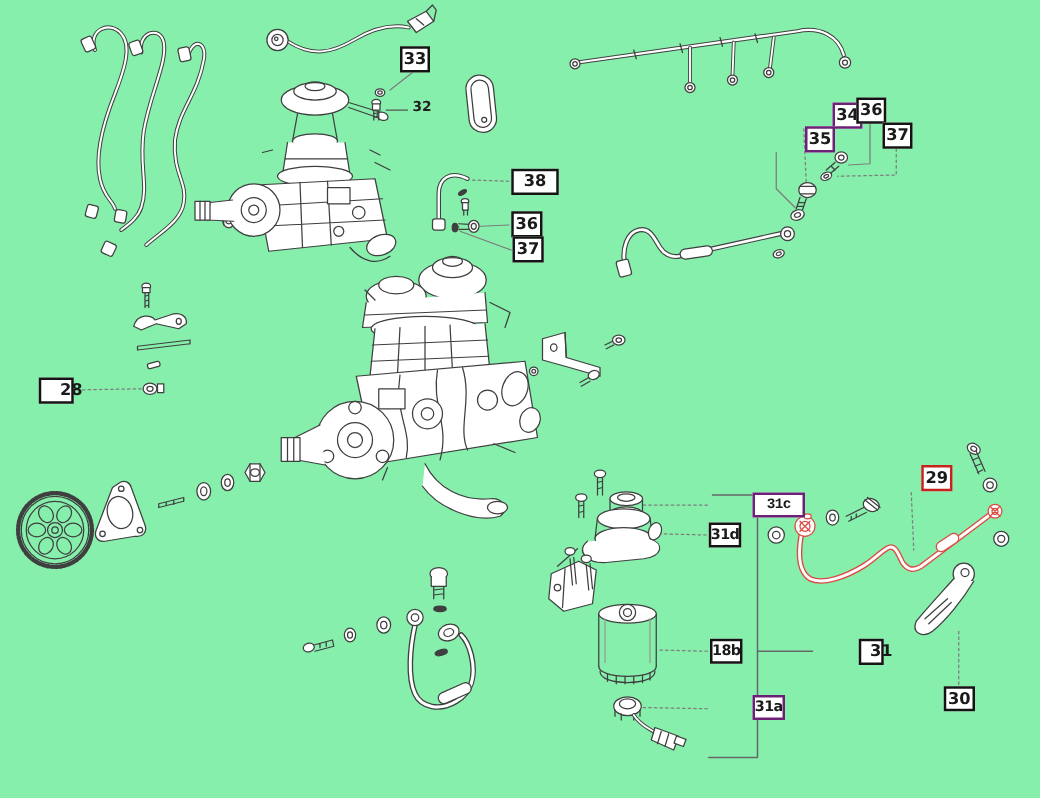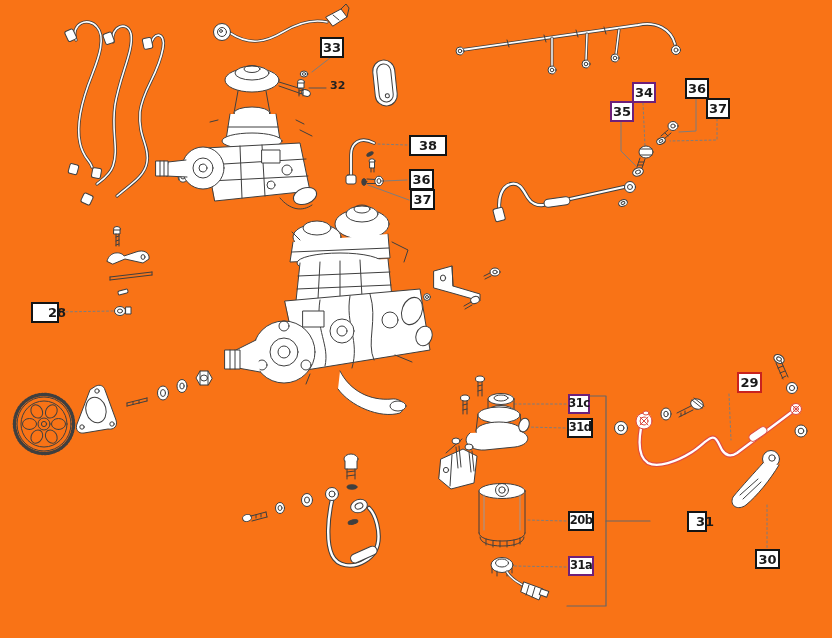--- a/index.html
+++ b/index.html
@@ -1,23 +1,23 @@
 <!DOCTYPE html>
 <html><head>
 <meta charset="utf-8">
 <style>
   html,body{margin:0;padding:0;background:#fff;}
-  #stage{position:relative;width:832px;height:638px;background:#f97316;overflow:hidden;
+  #stage{position:relative;width:832px;height:638px;background:#86efac;overflow:hidden;
          font-family:"DejaVu Sans",sans-serif;}
   #art{position:absolute;left:0;top:0;}
   .callout{position:absolute;box-sizing:border-box;height:21px;background:#fff;
            border:2.4px solid #141414;color:#1a1a1a;display:flex;align-items:center;
            justify-content:center;font-size:13px;font-weight:700;line-height:1;
            font-family:"DejaVu Sans",sans-serif;z-index:5;}
-  .callout.purple{border-color:#6e2079;}
+  .callout.purple{border-color:#6e2079;margin-left:34px;}
   .callout.red{border-color:#c8221f;}
   .callout.small{font-size:11.5px;letter-spacing:-0.5px;}
   .plain-num{position:absolute;color:#222;font-size:11px;font-weight:600;z-index:5;
              font-family:"DejaVu Sans",sans-serif;}
 </style>
 </head>
 <body>
 
 <div id="stage">
 
@@ -375,20 +375,20 @@
 <div class="plain-num" style="left:330px;top:79px;">32</div>
 <div class="callout" style="left:409px;top:135px;width:38px;">38</div>
 <div class="callout" style="left:409px;top:169px;width:25px;">36</div>
 <div class="callout" style="left:410px;top:189px;width:25px;">37</div>
 <div class="callout purple" style="left:632px;top:82px;width:24px;">34</div>
 <div class="callout purple" style="left:610px;top:101px;width:24px;">35</div>
 <div class="callout" style="left:685px;top:78px;width:24px;">36</div>
 <div class="callout" style="left:706px;top:98px;width:24px;">37</div>
 <div class="callout" style="left:31px;top:302px;width:25px;padding-left:24px;">28</div>
 <div class="callout red" style="left:717px;top:372px;width:25px;margin-left:20px;">29</div>
-<div class="callout purple small" style="left:568px;top:394px;width:22px;height:20px;">31c</div>
+<div class="callout purple small" style="left:568px;top:394px;width:42px;height:20px;font-family:Liberation Mono, monospace;">31c</div>
 <div class="callout small" style="left:567px;top:418px;width:26px;height:20px;">31d</div>
-<div class="callout small" style="left:568px;top:511px;width:26px;height:20px;">20b</div>
+<div class="callout small" style="left:568px;top:511px;width:26px;height:20px;">18b</div>
 <div class="callout purple small" style="left:568px;top:556px;width:26px;height:20px;">31a</div>
 <div class="callout" style="left:687px;top:511px;width:20px;padding-left:16px;">31</div>
 <div class="callout" style="left:755px;top:549px;width:25px;height:20px;">30</div>
 
 </div>
 
 </body></html>

